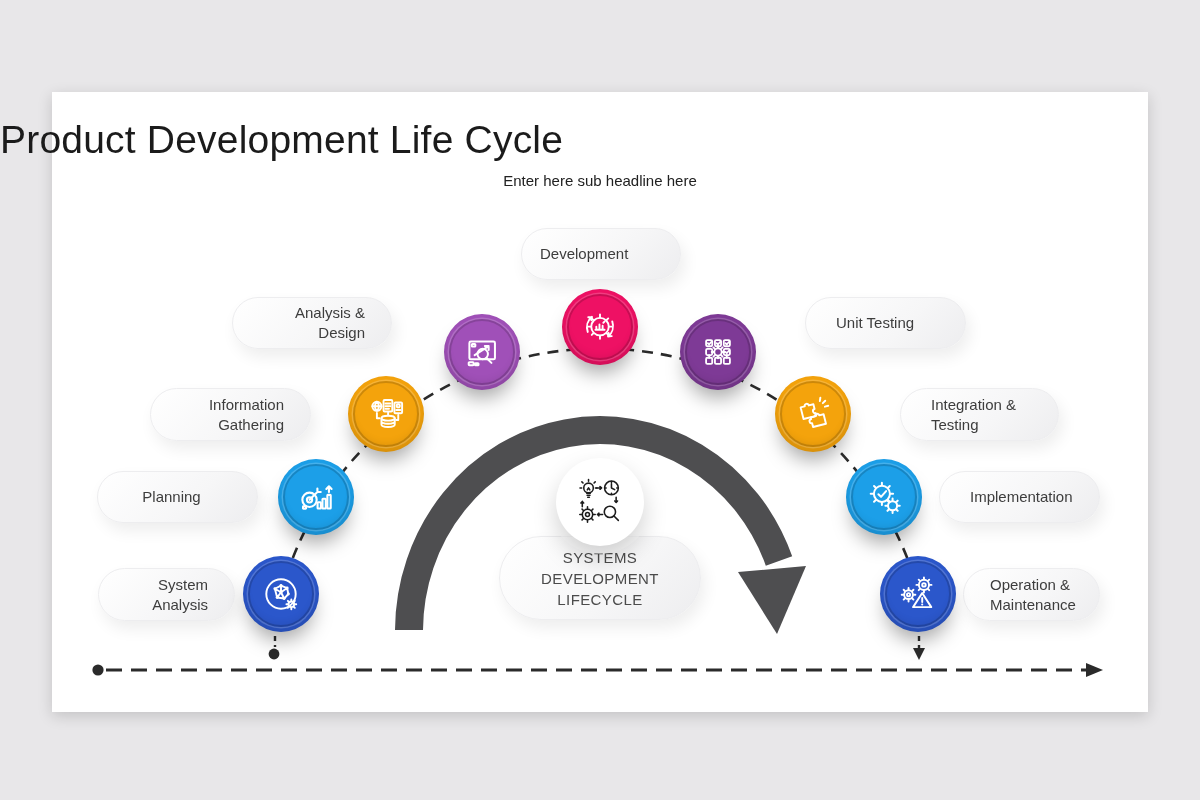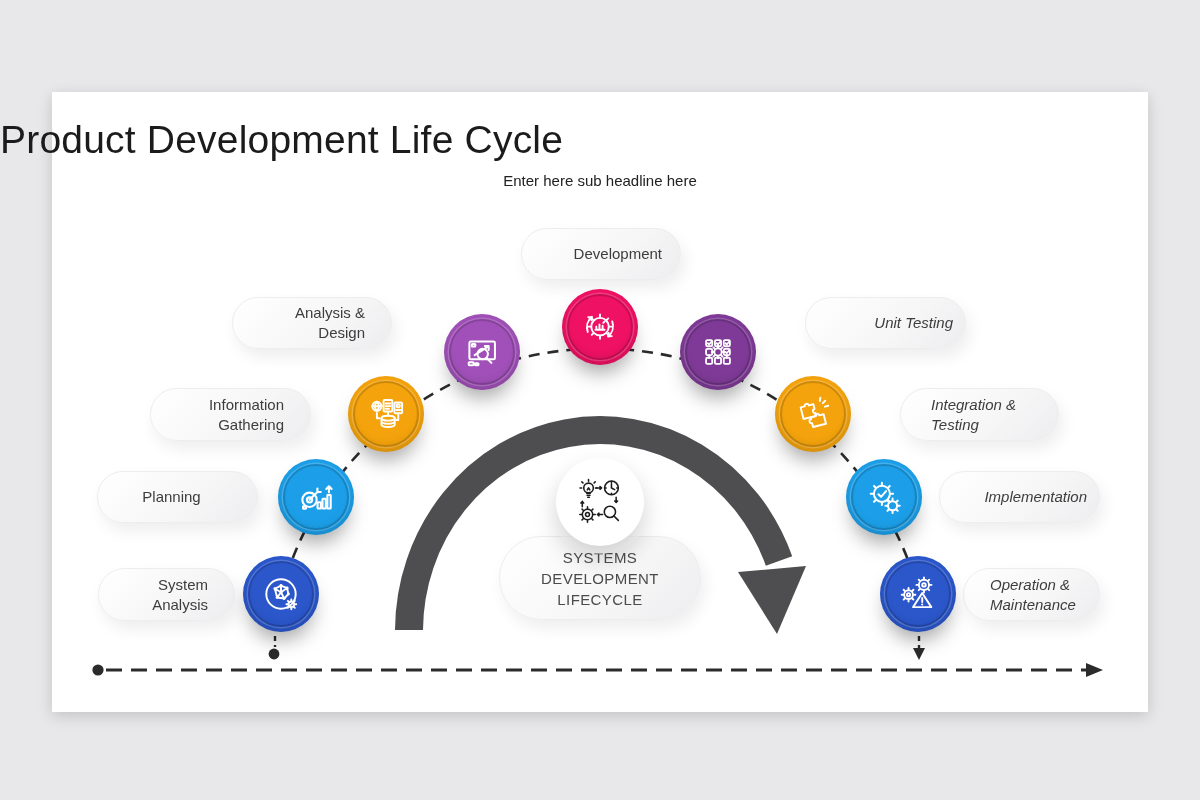--- a/index.html
+++ b/index.html
@@ -24,22 +24,22 @@
   svg.overlay{position:absolute;left:0;top:0;width:1200px;height:800px;}
   .pill{
     position:absolute;box-sizing:border-box;border-radius:28px;
     background:linear-gradient(135deg,#ffffff 0%,#f6f6f7 60%,#ededef 100%);
     border:1px solid #ededef;
     box-shadow:4px 8px 16px rgba(0,0,0,0.07);
     display:flex;align-items:center;
     font-size:15px;color:#3d3d3d;line-height:20px;
   }
   .pill.align-right{justify-content:center;text-align:right;padding:0 26px 0 14px;}
-  .pill.align-left{justify-content:flex-end;text-align:left;padding:0 12px 0 30px;font-style:italic;}
-  .pill.align-center{justify-content:flex-end;text-align:center;padding:0 18px;}
+  .pill.align-left{justify-content:flex-start;text-align:left;padding:0 12px 0 30px;}
+  .pill.align-center{justify-content:flex-start;text-align:center;padding:0 18px;}
   .pill.sdlc{border-radius:42px;color:#4b4b4b;letter-spacing:0.4px;line-height:21px;padding:0 20px;}
   .node{
     position:absolute;width:76px;height:76px;border-radius:50%;
     display:flex;align-items:center;justify-content:center;
     box-shadow:0 14px 20px -6px rgba(0,0,0,0.35), inset 0 -6px 10px rgba(0,0,0,0.12);
   }
   .node::before{
     content:"";position:absolute;inset:5px;border-radius:50%;
     border:2px solid rgba(0,0,0,0.16);
     box-shadow:0 0 0 1.5px rgba(255,255,255,0.18);

